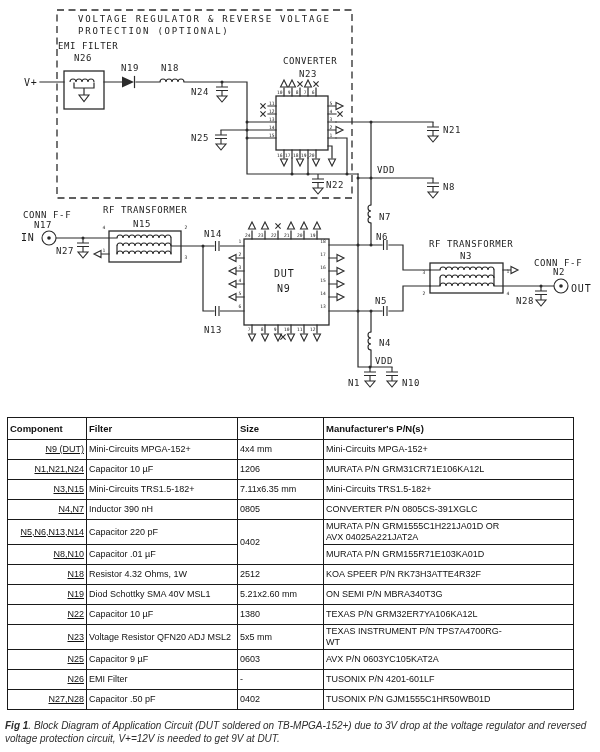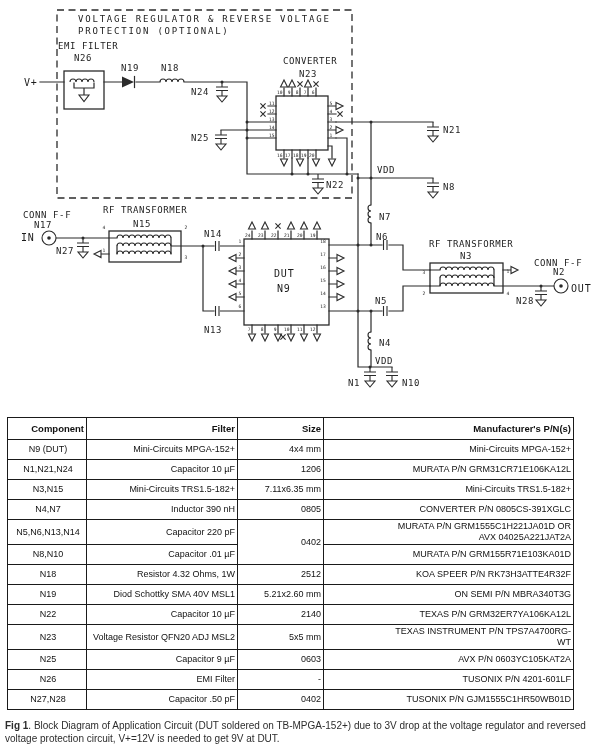--- a/index.html
+++ b/index.html
@@ -15,28 +15,28 @@
   .dot{fill:#2b2b2b;stroke:none;}
   svg text{font-family:"DejaVu Sans Mono",monospace;fill:#1c1c1c;}
   .ti{font-size:9px;letter-spacing:1.8px;}
   .lb{font-size:9px;letter-spacing:0.6px;}
   .big{font-size:10px;letter-spacing:0.8px;}
   .pn{font-size:4.6px;letter-spacing:0;}
   
   #parts-table{position:absolute;left:7px;top:417px;width:566px;
      border-collapse:collapse;table-layout:fixed;}
   #parts-table th,#parts-table td{border:1.3px solid #1a1a1a;color:#111;
-     text-align:right;vertical-align:middle;padding:1px 2px;font-size:9px;line-height:11px;}
+     text-align:left;vertical-align:middle;padding:1px 2px;font-size:9px;line-height:11px;}
   #parts-table th{font-size:9.5px;font-weight:bold;height:19px;}
   #parts-table tr{height:20px;}
-  #parts-table td.c1{text-align:center;padding-left:4px;}
+  #parts-table td.c1{text-align:right;padding-left:4px;text-decoration:underline;}
   #parts-table td.pnc{white-space:pre-line;}
   
   #caption{position:absolute;left:5px;top:719px;width:592px;
-     font-size:10px;line-height:13px;color:#2d2d2d;margin:0;}
+     font-size:10px;line-height:13px;color:#2d2d2d;margin:0;font-style:italic;}
 </style>
 </head>
 <body>
 
 <svg id="diagram" width="600" height="412" viewBox="0 0 600 412">
   <defs>
     <g id="capg">
         <path class="sym" d="M0,0 V5 M-6,5 H6 M-6,8.5 H6 M0,8.5 V14 M-5,14 H5 L0,20 Z"></path>
       </g>
     <g id="gndtri">
@@ -354,21 +354,21 @@
       </tr>
       <tr>
         <td class="c1">N19</td>
         <td>Diod Schottky SMA 40V MSL1</td>
         <td>5.21x2.60 mm</td>
         <td class="pnc">ON SEMI P/N MBRA340T3G</td>
       </tr>
       <tr>
         <td class="c1">N22</td>
         <td>Capacitor 10 µF</td>
-        <td>2140</td>
+        <td>1380</td>
         <td class="pnc">TEXAS P/N GRM32ER7YA106KA12L</td>
       </tr>
       <tr>
         <td class="c1">N23</td>
         <td>Voltage Resistor QFN20 ADJ MSL2</td>
         <td>5x5 mm</td>
         <td class="pnc">TEXAS INSTRUMENT P/N TPS7A4700RG-
 WT</td>
       </tr>
       <tr>

